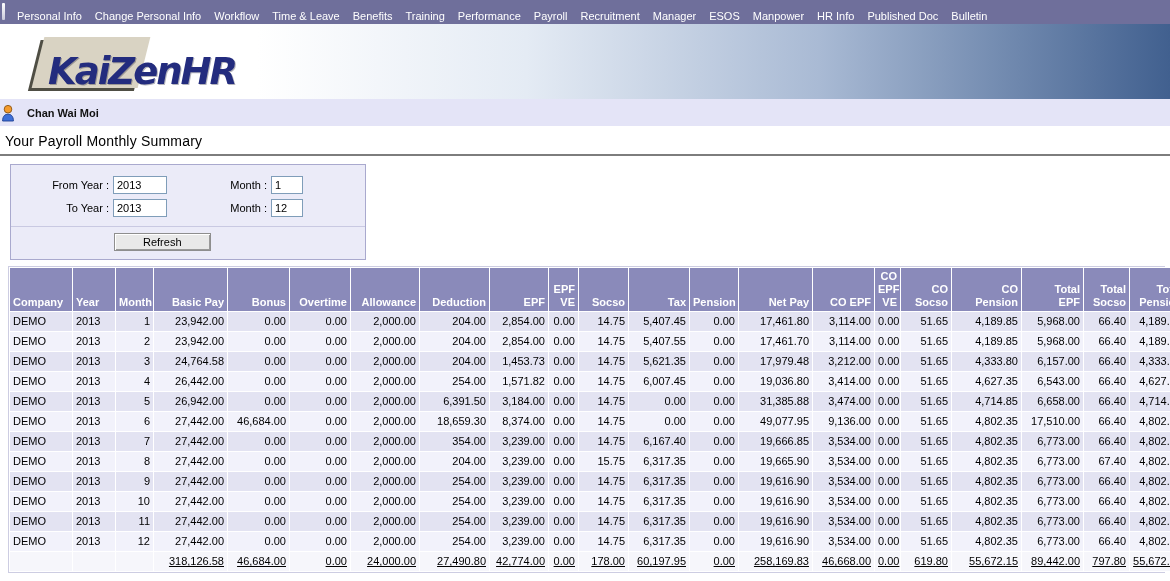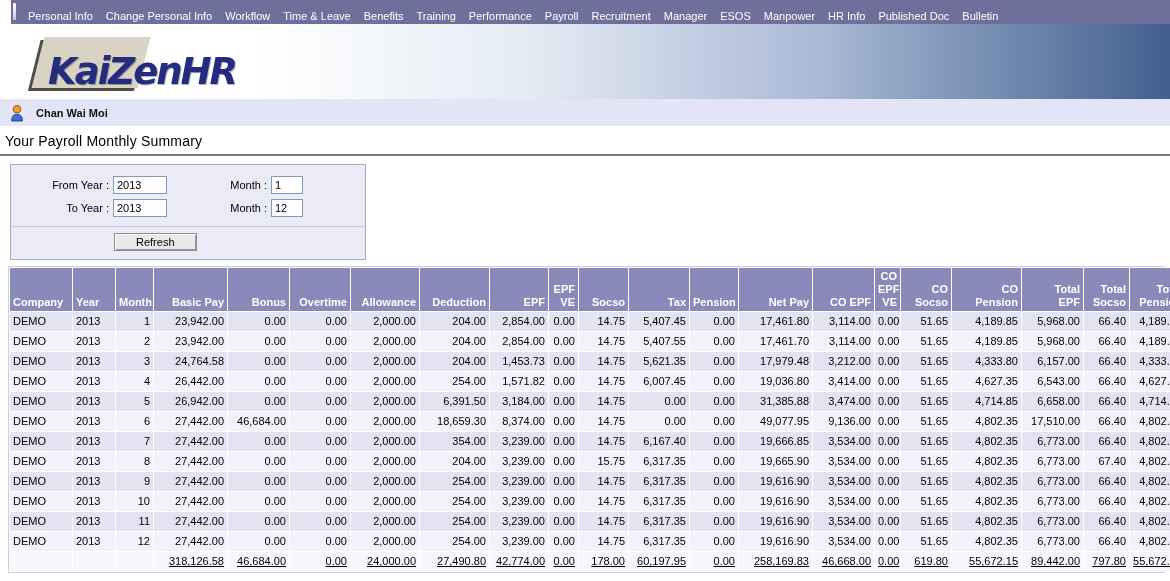--- a/index.html
+++ b/index.html
@@ -5,21 +5,21 @@
   * { box-sizing: border-box; }
   html,body { margin:0; padding:0; }
   body {
     width:1170px; height:581px; overflow:hidden; background:#fff; position:relative;
     font-family:"Liberation Sans","DejaVu Sans",sans-serif; font-size:11px; color:#000;
   }
 
   
   .navbar {
     height:24px; background:var(--navbar,#6F6F9B);
-    display:flex; align-items:center; gap:13px; padding:8px 10px 0 17px; position:relative;margin-left:11px;
+    display:flex; align-items:center; gap:13px; padding:8px 10px 0 17px; position:relative;
   }
   .nav-grip { position:absolute; left:2px; top:3px; width:3px; height:17px;
     background:linear-gradient(180deg,#ffffff,#c9c9da); border-radius:1px; }
   .nav-item { color:#fff; font-size:11px; white-space:nowrap; cursor:pointer; }
 
   
   .banner {
     height:75px; position:relative;
     background:linear-gradient(90deg,#ffffff 0%,#ffffff 22%,#e4ebf4 45%,#a9bad4 70%,var(--banner-end,#41608F) 100%);
   }
@@ -30,21 +30,21 @@
     box-shadow:-3px 3px 0 #4f4e44;
   }
   .logo-text {
     position:absolute; left:10px; top:16px;
     font-family:"DejaVu Sans","Liberation Sans",sans-serif;
     font-style:italic; font-weight:bold; font-size:37px; letter-spacing:-2px;
     color:var(--logo,#232C7E); text-shadow:1px 1px 0 rgba(40,40,60,0.35);
   }
 
   
-  .userbar { height:27px; background:var(--userbar,#E4E4F7); display:flex; align-items:center; padding-left:9px; }
+  .userbar { height:27px; background:var(--userbar,#E4E4F7); display:flex; align-items:center; }
   .user-icon { margin-right:11px; display:block; }
   .username { font-weight:bold; font-size:11px; color:#111; }
 
   
   .page-title { margin:7px 0 5px 5px; font-size:14px; font-weight:normal; letter-spacing:0.2px; }
   .title-rule { border:none; border-top:2px solid #7D7D7D; margin:0; }
 
   
   .filter-box { margin:8px 0 0 10px; width:356px; background:#EBEBF8; border:1px solid #A9A9CE; }
   .filter-grid {
@@ -53,21 +53,21 @@
   }
   .flabel { text-align:right; padding-right:4px; white-space:nowrap;padding-left:31px; }
   .filter-grid input {
     font-family:inherit; font-size:11px; height:18px; padding:1px 3px;
     border:1px solid #7F9DB9; background:#fff; color:#000;
   }
   .year-input { width:54px; }
   .month-input { width:32px; }
   .filter-actions { border-top:1px solid #C9C9E2; padding:6px 0 8px 103px; }
   .refresh-btn {
-    font-family:inherit; font-size:11px; padding:2px 21px; color:#000;
+    font-family:inherit; font-size:11px; padding:2px 28px; color:#000;
     background:#E9E9E9; border:1px solid #8E8E8E;
     box-shadow:inset 1px 1px 0 #ffffff, inset -1px -1px 0 #9a9a9a;
     cursor:pointer;
   }
 
   
   .table-wrap { margin:6px 0 0 8px; width:1157px; border:1px solid #CDCDE2; }
   table.payroll {
     border-collapse:separate; border-spacing:1px; table-layout:fixed;
     width:1155px; background:#fff; font-size:11px;

